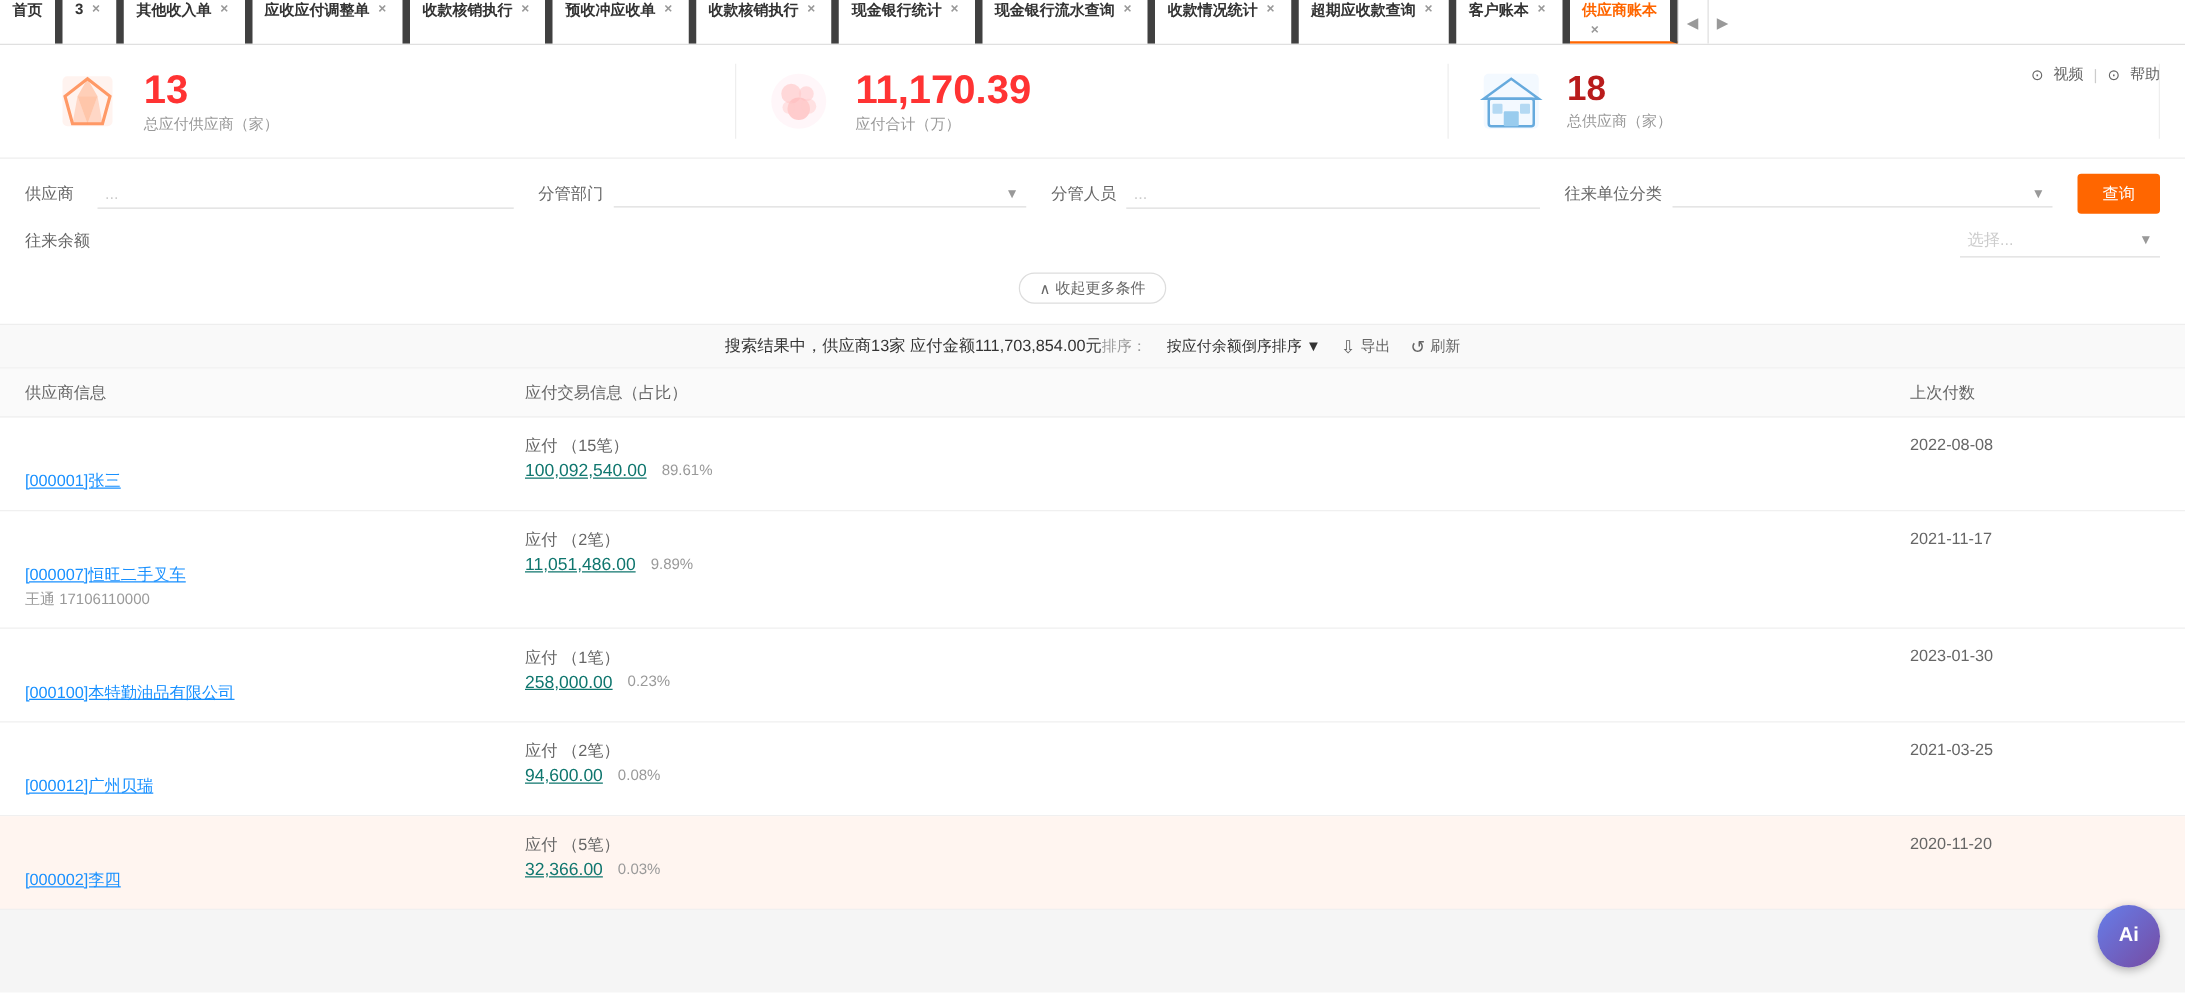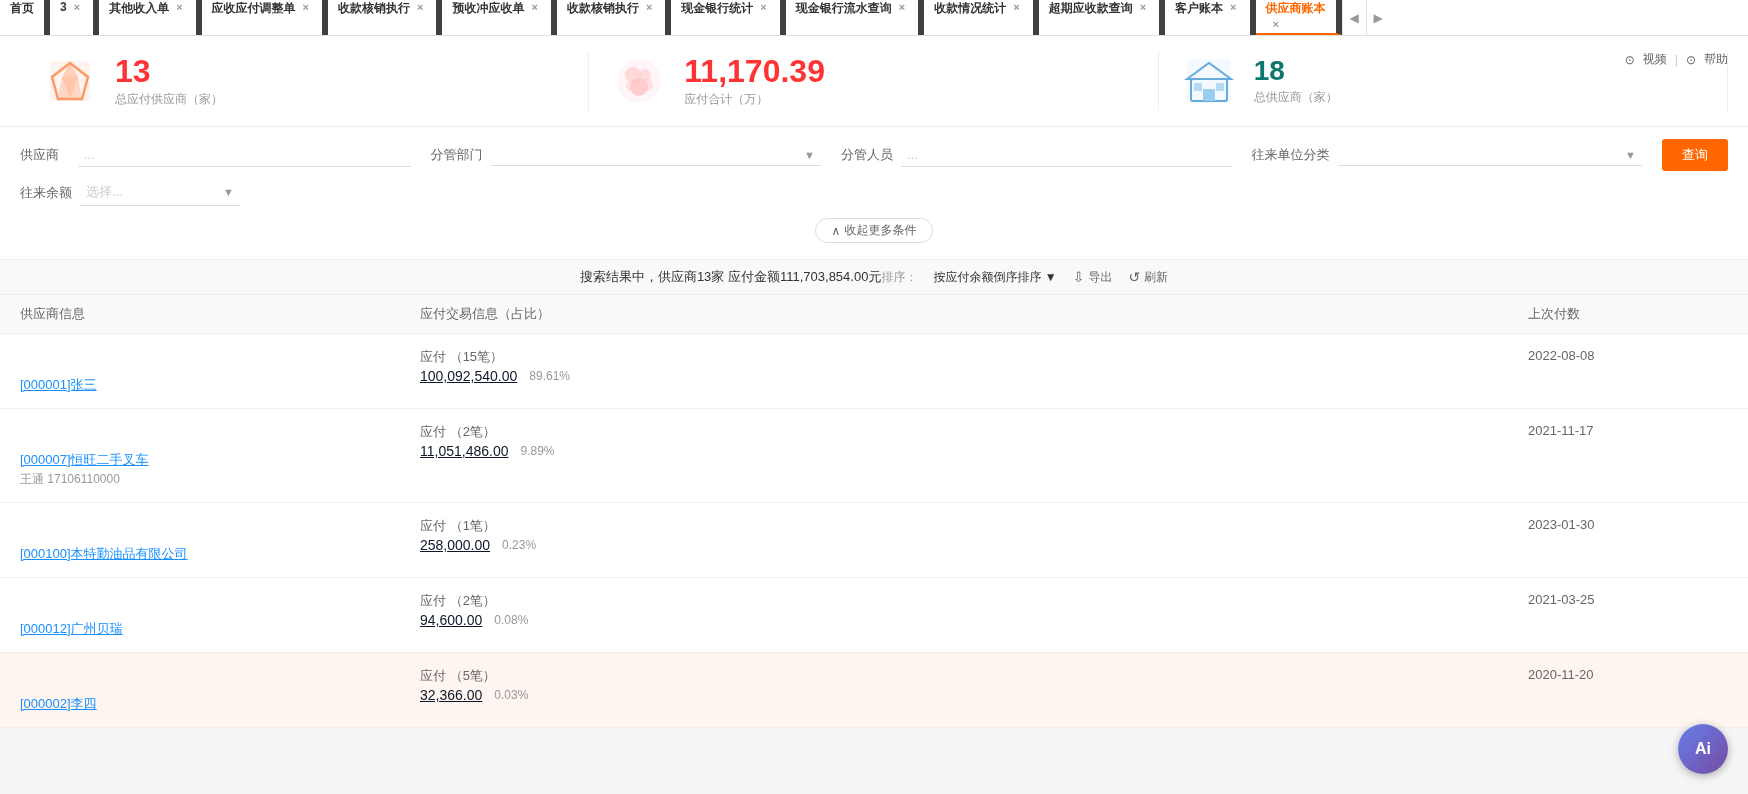--- a/index.html
+++ b/index.html
@@ -68,21 +68,21 @@
       width: 60px;
       height: 60px;
       margin-right: 15px;
       display: flex;
       align-items: center;
       justify-content: center;
     }
     .stat-icon svg { width: 56px; height: 56px; }
     .stat-content {}
     .stat-number { font-size: 32px; font-weight: bold; color: #ff3333; line-height: 1; }
-    .stat-number.dark { color: #0f766e; font-size: 28px; }
+    .stat-number.dark { color: #b91c1c; font-size: 28px; }
     .stat-label { font-size: 12px; color: #999; margin-top: 4px; }
     .header-tools {
       position: absolute;
       right: 20px;
       top: 15px;
       display: flex;
       align-items: center;
       font-size: 12px;
       color: #666;
       gap: 8px;
@@ -101,20 +101,21 @@
       align-items: center;
       gap: 20px;
       margin-bottom: 8px;
     }
     .filter-row:last-child { margin-bottom: 0; }
     .filter-item {
       display: flex;
       align-items: center;
       gap: 8px;
       flex: 1;
+      justify-content: space-between;
     }
     .filter-label {
       white-space: nowrap;
       color: #666;
       font-size: 13px;
       min-width: 50px;
     }
     .filter-input {
       flex: 1;
       border: none;
@@ -234,21 +235,21 @@
       margin-top: 28px;
     }
     .supplier-sub {
       font-size: 12px;
       color: #999;
       margin-top: 2px;
     }
 
     .trans-label { color: #666; font-size: 13px; }
     .trans-amount {
-      color: #0f172a;
+      color: #0f766e;
       font-size: 14px;
       font-weight: 500;
       text-decoration: underline;
       cursor: pointer;
     }
     .trans-percent { color: #999; font-size: 12px; margin-left: 12px; }
     .trans-row { display: flex; align-items: center; margin-top: 2px; }
 
     .lastpay-date { color: #666; font-size: 13px; }
 

